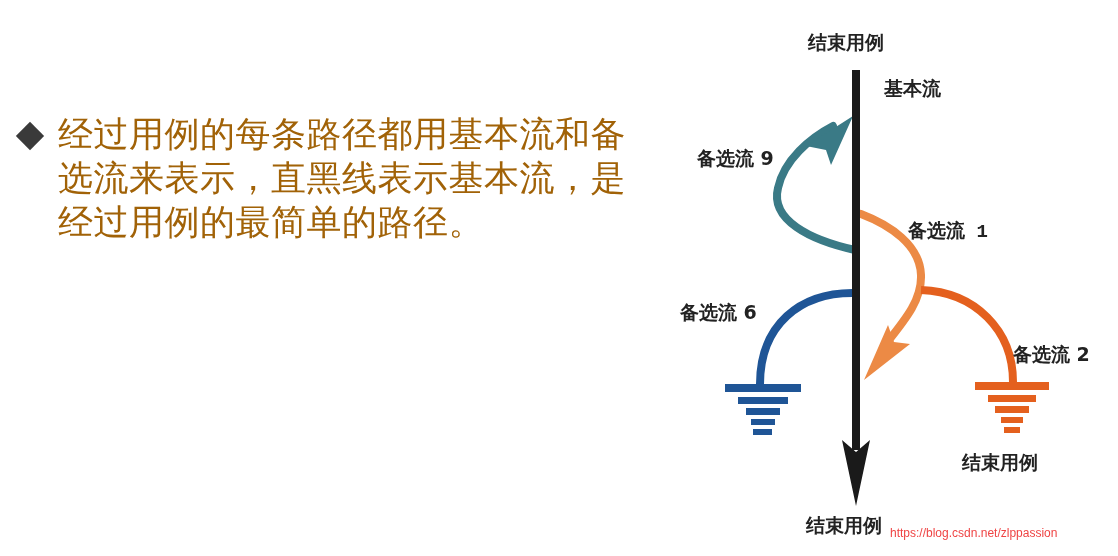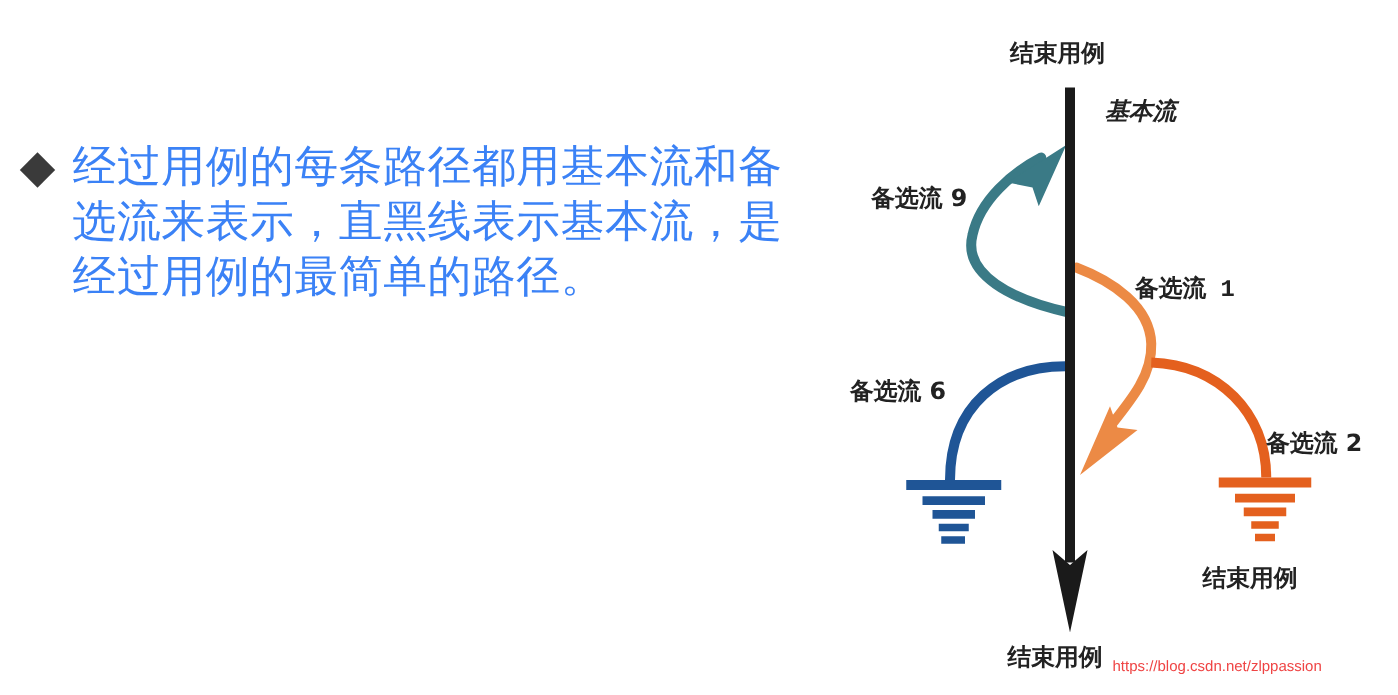--- a/index.html
+++ b/index.html
@@ -26,21 +26,21 @@
       width: 20px;
       height: 20px;
       background: #3a3a3a;
       transform: rotate(45deg);
       margin: 14px 18px 0 10px;
       flex: 0 0 auto;
     }
     .bullet-text {
       font-size: 35px;
       line-height: 44px;
-      color: #3b82f6;
+      color: #a16207;
       width: 580px;
       letter-spacing: 0.5px;
     }
     .diagram {
       position: absolute;
       left: 0;
       top: 0;
       width: 1118px;
       height: 556px;
     }
@@ -104,21 +104,21 @@
       <rect x="753" y="429" width="19" height="6" fill="#1f5596"></rect>
     </g>
 
     <g>
       <rect x="852" y="70" width="8" height="380" fill="#1a1a1a"></rect>
       <polygon points="842,440 856,506 870,440 856,452" fill="#1a1a1a"></polygon>
     </g>
   </svg>
 
   <div class="lbl" style="left:808px; top:30px;">结束用例</div>
-  <div class="lbl" style="left:884px; top:76px;font-style:italic;">基本流</div>
+  <div class="lbl" style="left:884px; top:76px;">基本流</div>
   <div class="lbl" style="left:697px; top:146px;">备选流 9</div>
   <div class="lbl" style="left:908px; top:218px;font-family:Liberation Mono, monospace;">备选流 1</div>
   <div class="lbl" style="left:680px; top:300px;">备选流 6</div>
   <div class="lbl" style="left:1013px; top:322px;margin-top:20px;">备选流 2</div>
   <div class="lbl" style="left:962px; top:450px;">结束用例</div>
   <div class="lbl" style="left:806px; top:513px;">结束用例</div>
 </div>
 
 <div class="watermark">https://blog.csdn.net/zlppassion</div>
 

